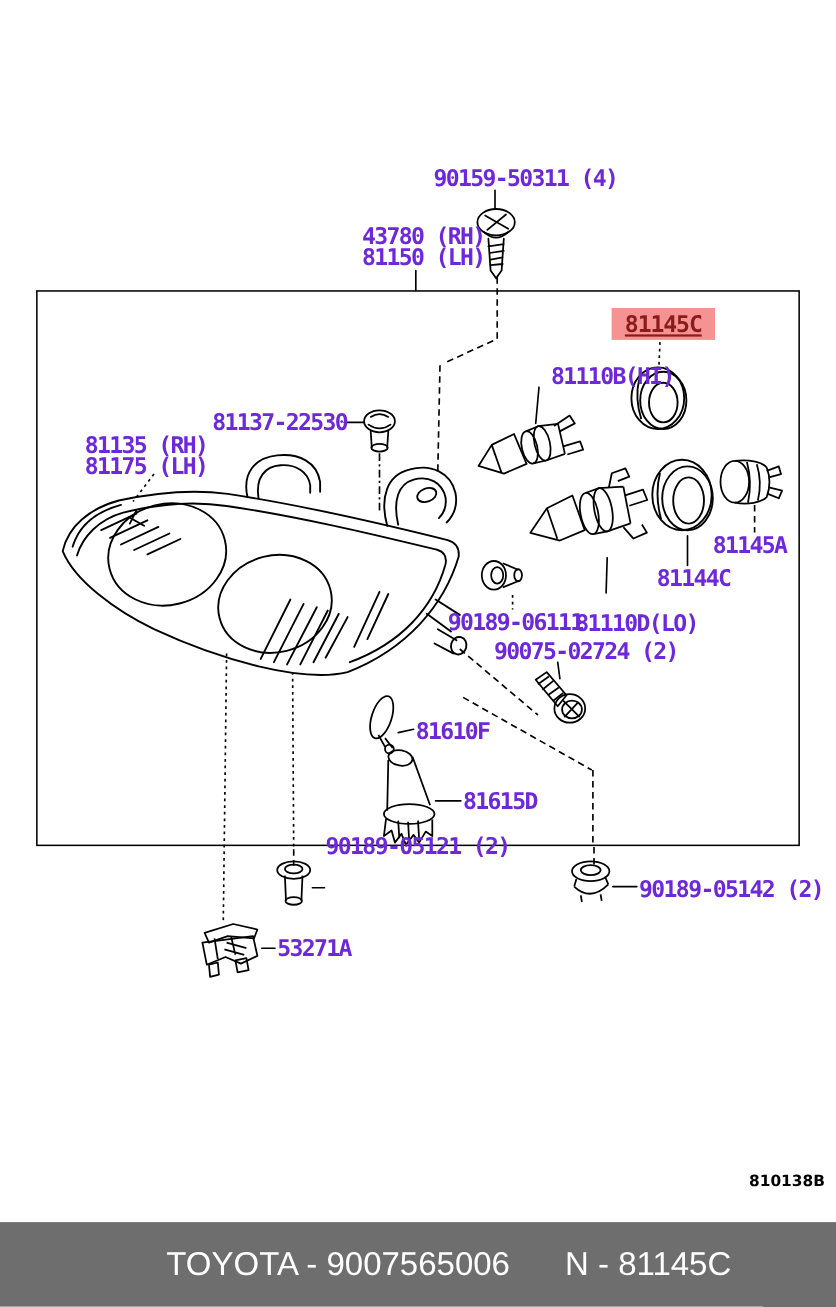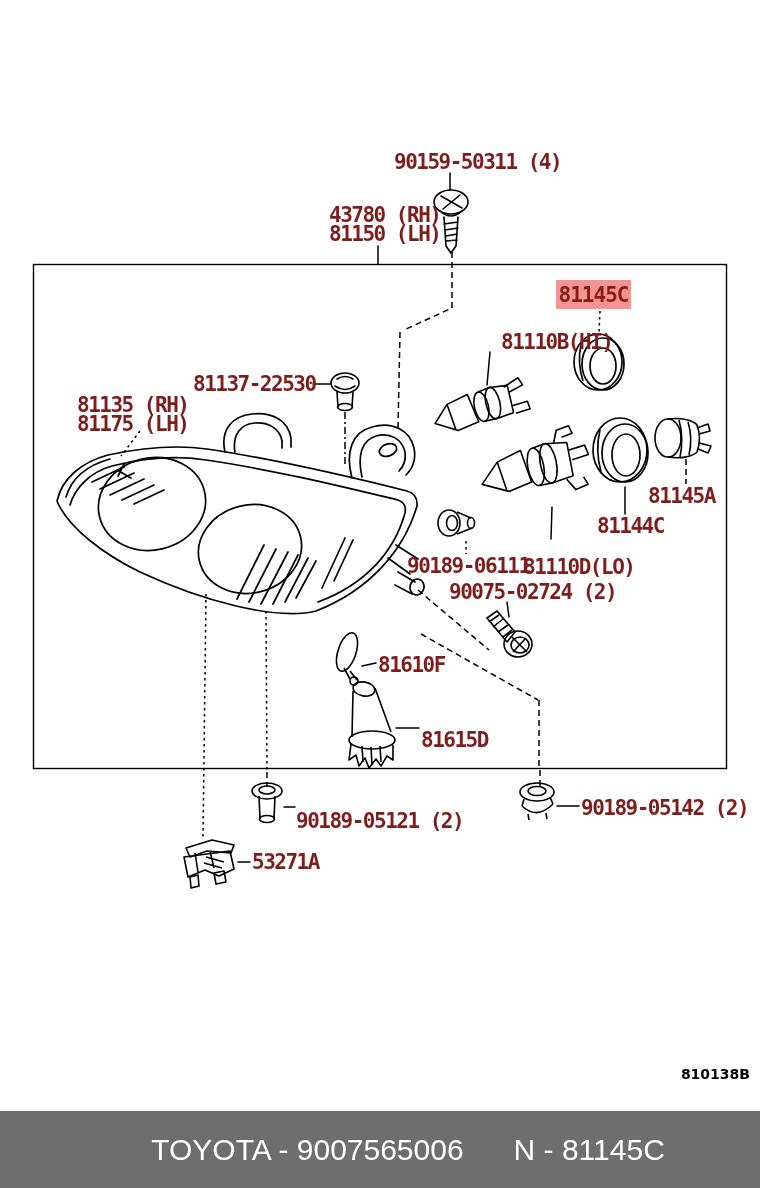--- a/index.html
+++ b/index.html
@@ -3,30 +3,30 @@
 <meta charset="utf-8">
 <style>
   html,body { margin:0; padding:0; }
   body { font-family:"Liberation Sans", sans-serif; background:#fff; }
   #stage {
     position:relative; width:760px; height:1188px;
     background:var(--background,#fff); overflow:hidden;
   }
   svg.lineart { position:absolute; left:0; top:0; }
   .plabel {
-    position:absolute; white-space:nowrap; color:#7f1d1d;
+    position:absolute; white-space:nowrap; color:#6d28d9;
     font-family:"DejaVu Sans Mono", monospace;
     font-weight:bold; font-size:21px; line-height:19px; letter-spacing:-1.5px;
   }
   .highlight-box {
-    position:absolute; left:556px; top:280px; width:75px; height:29px;
+    position:absolute; left:556px; top:280px; width:94px; height:29px;
     background:var(--highlight-bg,#F49392);
     color:var(--highlight-text,#8B1A1A);
     font-family:"DejaVu Sans Mono", monospace; font-weight:bold; font-size:21px;
-    letter-spacing:-1px; display:flex; align-items:center; justify-content:center;
+    letter-spacing:-1px; display:flex; align-items:center; justify-content:center;text-decoration:underline;
   }
   .diagram-code {
     position:absolute; left:660px; top:1066px; width:90px; text-align:right;
     font-family:"DejaVu Sans", sans-serif; font-weight:bold; font-size:14px; color:#000;
   }
   .footer-bar {
     position:absolute; left:0; top:1111px; width:760px; height:77px;
     background:var(--footer-bg,#6E6E6E);
     display:flex; align-items:center; justify-content:center; gap:50px;
     color:#fff; font-family:"Liberation Sans", sans-serif; font-size:30px;padding-left:28px;
@@ -199,23 +199,23 @@
   <div class="plabel" style="left:597px; top:517px;">81144C</div>
 
   <div class="plabel" style="left:523px; top:542px;margin-top:16px;">81110D(LO)</div>
 
   <div class="plabel" style="left:407px; top:557px;">90189-06111</div>
 
   <div class="plabel" style="left:449px; top:583px;">90075-02724 (2)</div>
 
   <div class="plabel" style="left:378px; top:656px;">81610F</div>
 
-  <div class="plabel" style="left:421px; top:719px;margin-top:12px;">81615D</div>
-
-  <div class="plabel" style="left:296px; top:812px;text-align:center;">90189-05121 (2)</div>
+  <div class="plabel" style="left:421px; top:719px;">81615D</div>
+
+  <div class="plabel" style="left:296px; top:760px;text-align:center;">90189-05121 (2)</div>
 
   <div class="plabel" style="left:581px; top:799px;">90189-05142 (2)</div>
 
   <div class="plabel" style="left:252px; top:853px;">53271A</div>
 
   <div class="diagram-code">810138B</div>
 
   <div class="footer-bar">
     <span>TOYOTA - 9007565006</span>
     <span>N - 81145C</span>

